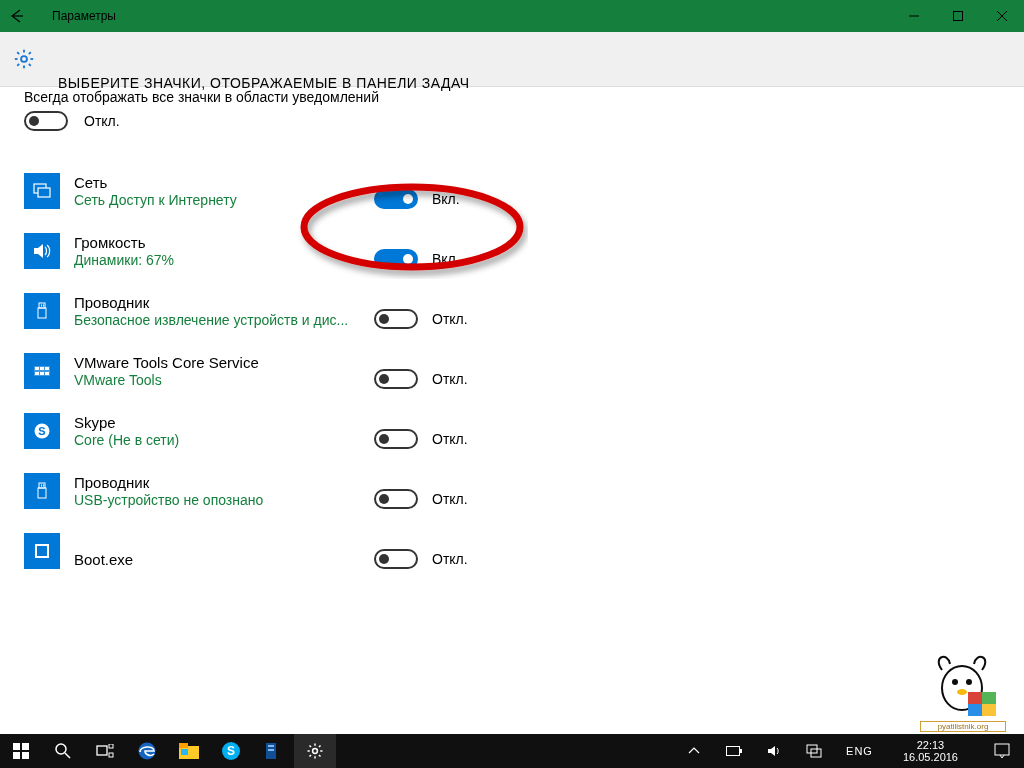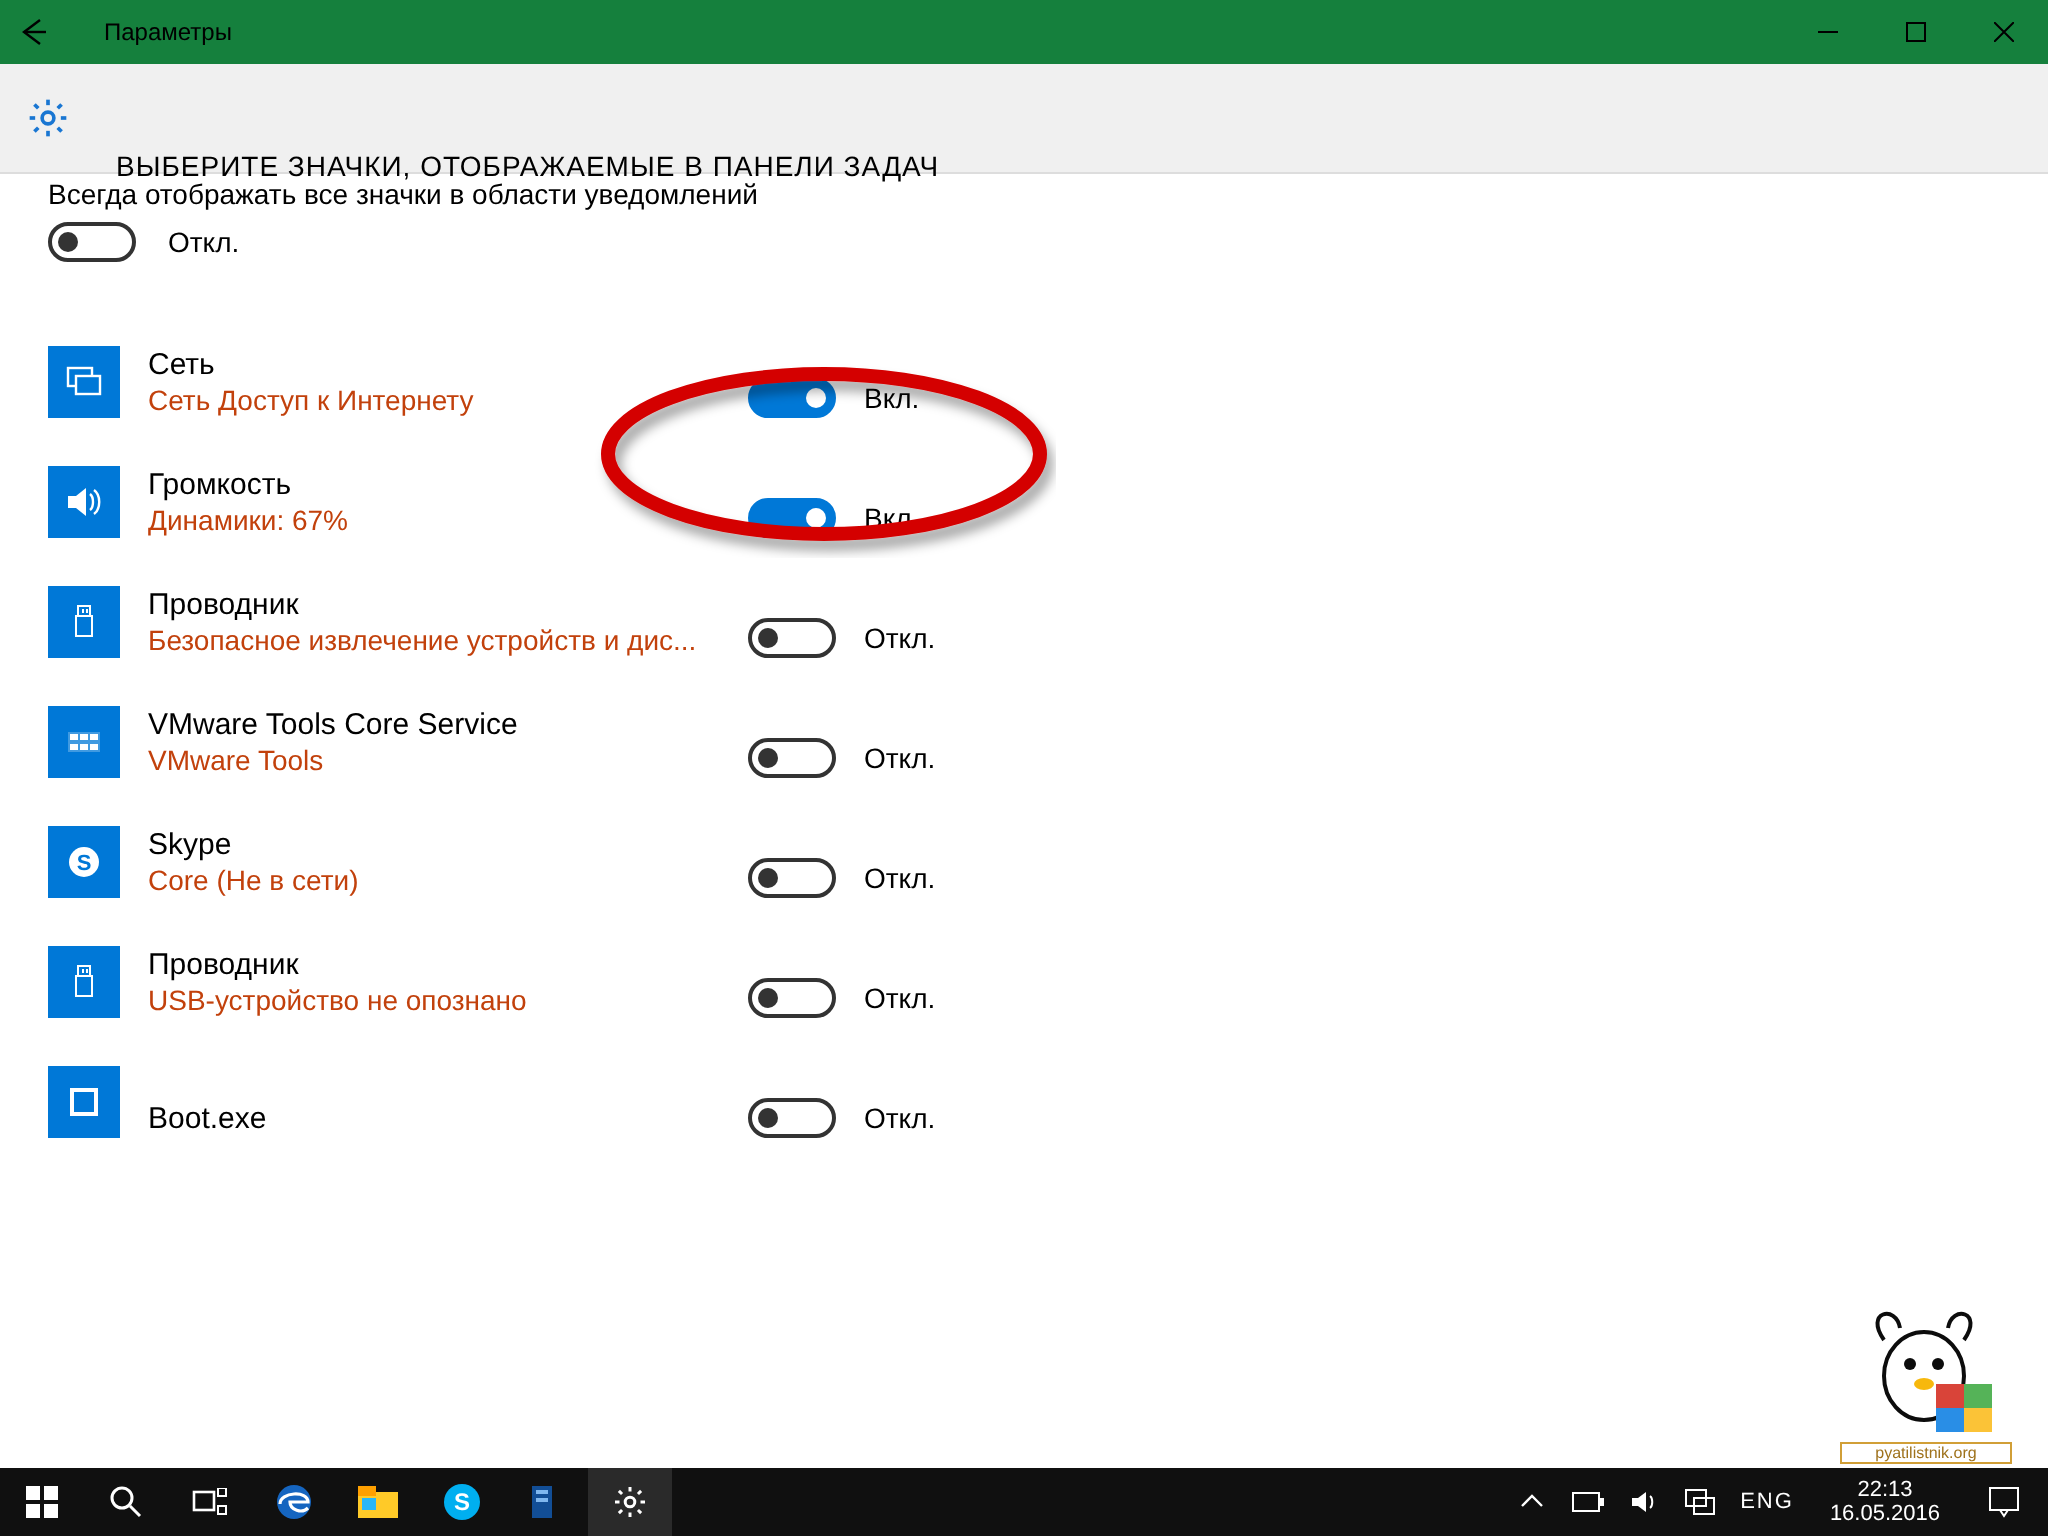--- a/index.html
+++ b/index.html
@@ -153,21 +153,21 @@
     width: 300px;
   }
   .item .primary {
     font-size: 15px;
     color: #000;
     line-height: 1.2;
     margin-top: 2px;
   }
   .item .secondary {
     font-size: 14px;
-    color: #c2410c;
+    color: #15803d;
     line-height: 1.2;
     white-space: nowrap;
     overflow: hidden;
     text-overflow: ellipsis;
   }
   .item .ctrl {
     display: flex;
     align-items: center;
     gap: 14px;
     margin-top: 6px;
@@ -221,21 +221,21 @@
     height: 34px;
     display: flex;
     align-items: center;
     justify-content: center;
     cursor: pointer;
   }
   .tb-spacer { flex: 1; }
   .tray {
     display: flex;
     align-items: center;
-    gap: 12px;
+    gap: 24px;
     color: #fff;
     padding-right: 8px;
   }
   .tray .lang {
     font-size: 11px;
     letter-spacing: 1px;
   }
   .tray .clock {
     font-size: 11px;
     line-height: 1.1;

